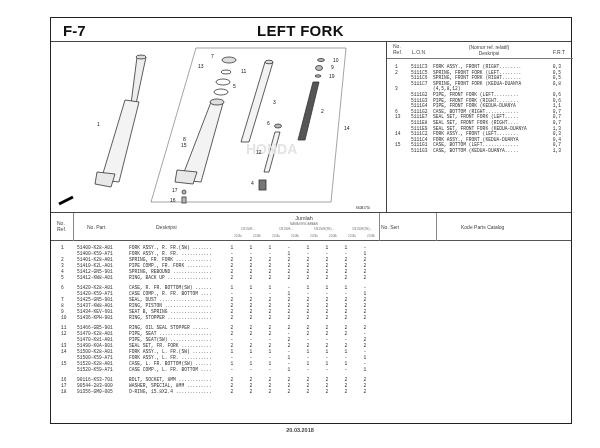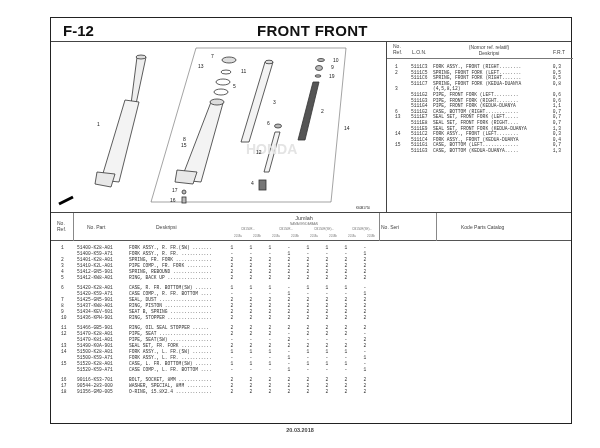--- a/index.html
+++ b/index.html
@@ -41,22 +41,22 @@
   .trow .p { position: absolute; left: 26px; }
   .trow .d { position: absolute; left: 78px; }
   .trow .q { position: absolute; width: 10px; text-align: center; }
   .footer { position: absolute; left: 0; top: 427px; width: 600px; text-align: center; font-size: 5.5px; font-weight: bold; color: #444; }
 </style>
 </head>
 <body>
 
 <div class="page">
   <div class="title-bar">
-    <span class="code">F-12</span>
-    <span class="title">FRONT FRONT</span>
+    <span class="code">F-7</span>
+    <span class="title">LEFT FORK</span>
   </div>
 
   <div class="diagram">
     <svg viewBox="0 0 335 170">
       <g stroke="#333" fill="none" stroke-width="0.8">
 
         <polygon points="145,6 295,6 280,160 100,160" stroke="#666" stroke-width="0.6"></polygon>
 
         <path d="M86,15 L95,15 L85,62 L80,62 Z" fill="#eee"></path>
         <path d="M74,58 L88,60 L68,140 L50,138 Z" fill="#f3f3f3"></path>

